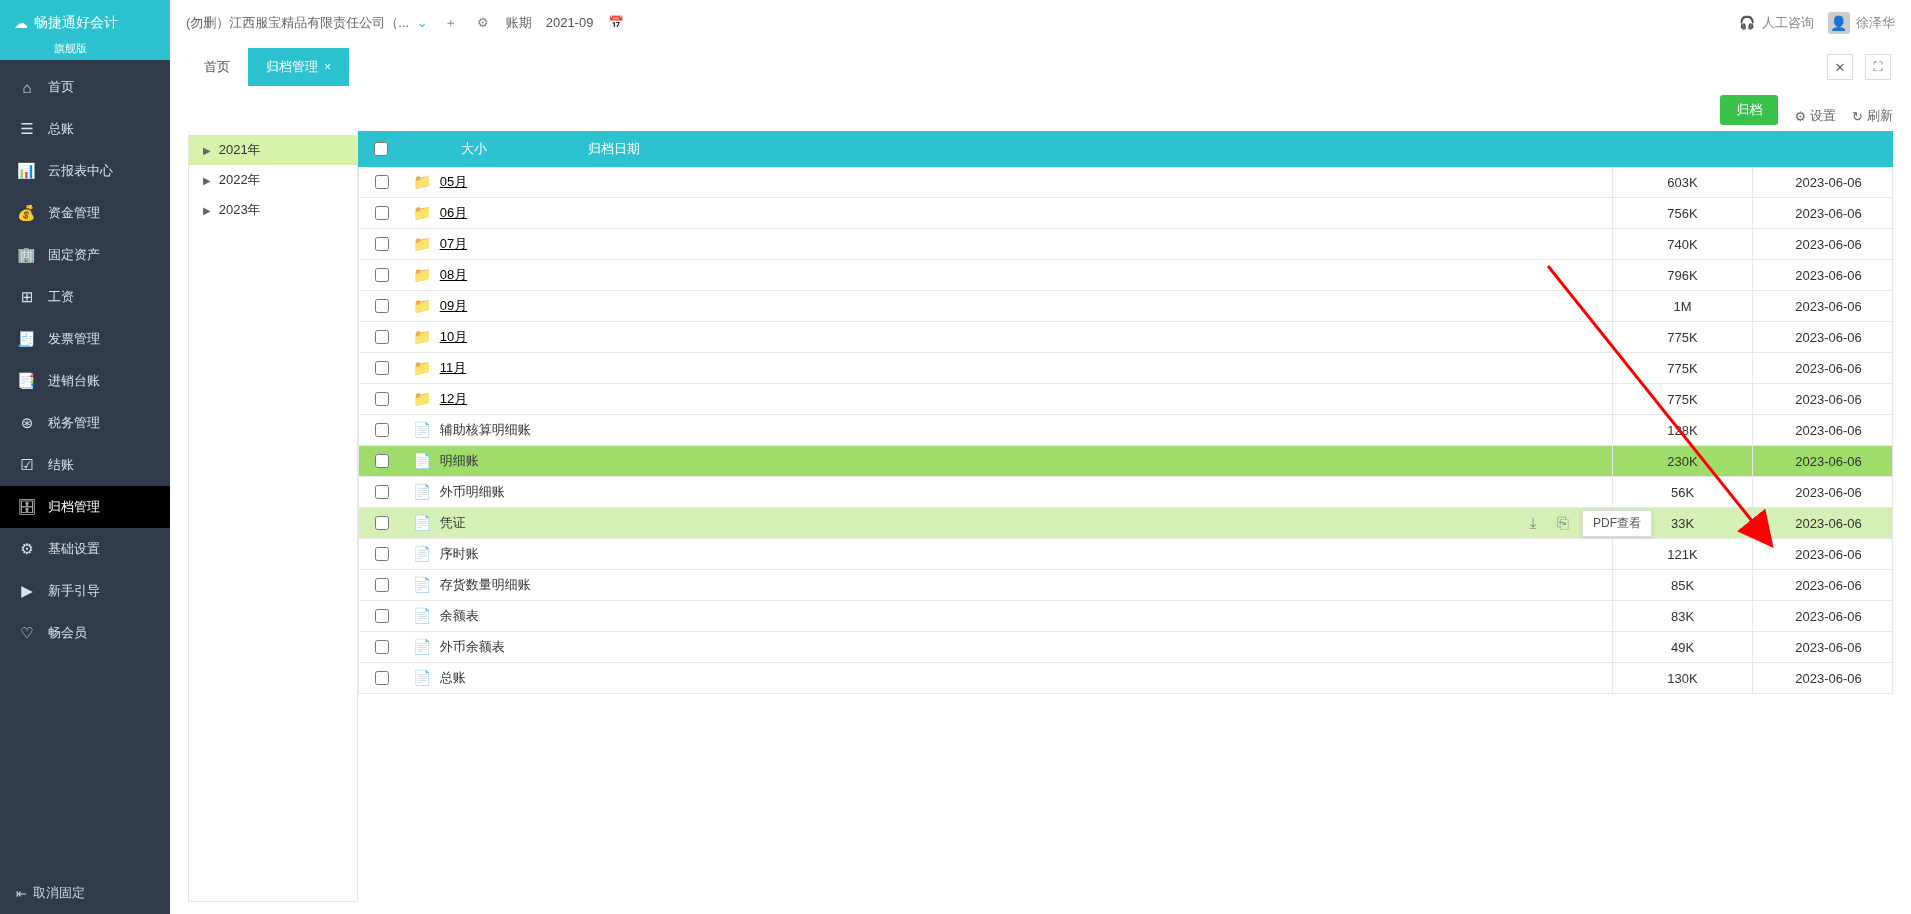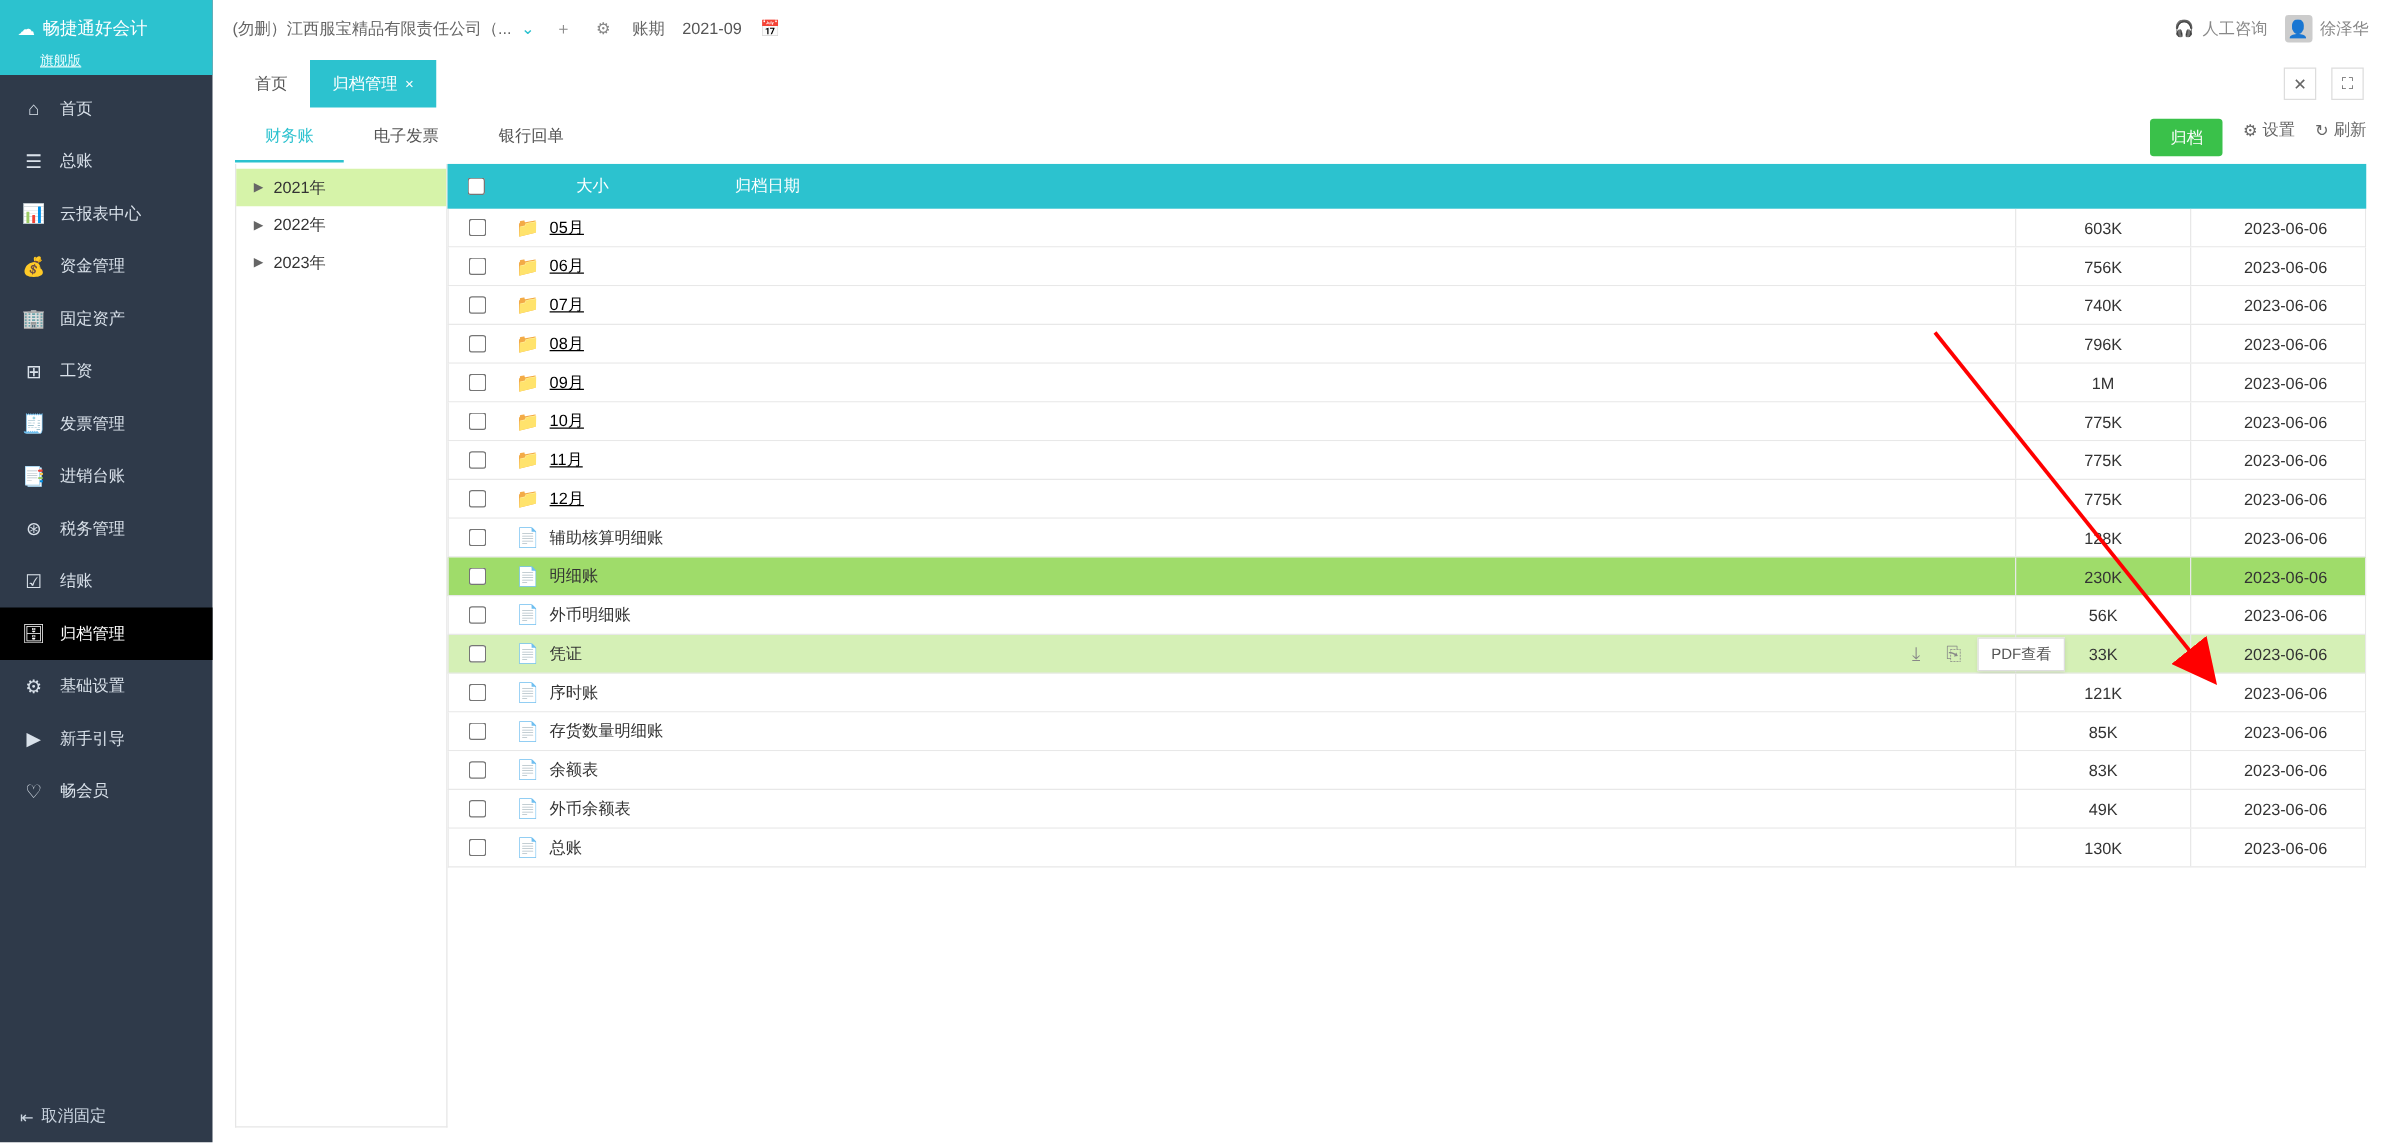--- a/index.html
+++ b/index.html
@@ -2,21 +2,21 @@
 <html><head>
 <meta charset="utf-8">
 <style>
   * { box-sizing: border-box; margin: 0; padding: 0; }
   body { font-family: "Microsoft YaHei", Arial, sans-serif; font-size: 13px; color: #333; background: #fff; overflow: hidden; }
   .app { display: flex; height: 914px; width: 1911px; }
 
   
   .sidebar { width: 170px; background: #2f3a4a; color: #cbd5e0; display: flex; flex-direction: column; }
   .logo-bar { background: #2cc2cf; height: 45px; display: flex; align-items: center; padding-left: 14px; color: #fff; font-size: 14px; gap:6px;}
-  .logo-sub { font-size: 11px; color:#e6fbfd; padding-left:32px; margin-top:-4px; background:#2cc2cf; padding-bottom:4px;text-decoration:underline;}
+  .logo-sub { font-size: 11px; color:#e6fbfd; padding-left:54px; margin-top:-4px; background:#2cc2cf; padding-bottom:4px;}
   .nav { flex: 1; padding-top: 6px; }
   .nav-item { display: flex; align-items: center; gap: 12px; padding: 12px 18px; cursor: pointer; color:#d9e1ea;}
   .nav-item.active { background: #000; color: #fff; }
   .nav-icon { width: 18px; height: 18px; display:inline-flex; align-items:center; justify-content:center; font-size:15px;}
   .pin-bar { padding: 12px 16px; color:#cbd5e0; display:flex; align-items:center; gap:6px; cursor:pointer;}
 
   
   .main { flex:1; display:flex; flex-direction:column; }
   .topbar { height:45px; display:flex; align-items:center; padding:0 16px; gap:14px; color:#555; border-bottom:0; }
   .company-sel { color:#666; font-size:13px; }
@@ -31,21 +31,21 @@
   .tab { padding:10px 18px; cursor:pointer; color:#555;}
   .tab.active { background:#2cc2cf; color:#fff; position:relative;}
   .tab-close { margin-left:6px; font-size:12px;}
   .tabs-right { margin-left:auto; display:flex; gap:12px; align-items:center; padding-right:4px;}
   .tabs-right .sq-btn { width:26px; height:26px; border:1px solid #ddd; display:flex; align-items:center; justify-content:center; cursor:pointer; color:#666;}
 
   
   .subtabs { display:flex; align-items:center; padding:0 18px; height:42px; }
   .subtab { padding:10px 24px; cursor:pointer; border-bottom:2px solid transparent; color:#555;}
   .subtab.active { color:#2cc2cf; border-bottom:2px solid #2cc2cf; }
-  .subtabs-right { margin-left:auto; display:flex; gap:16px; align-items:flex-start; }
+  .subtabs-right { margin-left:auto; display:flex; gap:16px; align-items:flex-end; }
   .btn-primary { background:#3ac14a; color:#fff; padding:6px 16px; border-radius:3px; cursor:pointer;}
   .link-btn { display:flex; align-items:center; gap:4px; color:#666; cursor:pointer;}
 
   
   .content { display:flex; flex:1; padding:0 18px 12px 18px; gap:0; overflow:hidden;}
   .tree { width:170px; border:1px solid #e6e6e6; border-top:none; padding-top:4px;}
   .tree-item { display:flex; align-items:center; gap:8px; padding:6px 14px; cursor:pointer;}
   .tree-item.active { background:#d6f3a9; }
   .tree-caret { font-size:10px; color:#666;}
   .file-area { flex:1; display:flex; flex-direction:column; }
@@ -184,25 +184,20 @@
           <div class="tab"><span>首页</span></div>
           <div class="tab active"><span>归档管理</span><span class="tab-close">×</span></div>
         </div>
       <div class="tabs-right">
         <div class="sq-btn">✕</div>
         <div class="sq-btn">⛶</div>
       </div>
     </div>
 
     <div class="subtabs">
-      <div id="subtabs-holder" style="display:flex;">
-          <div class="subtab active">财务账</div>
-          <div class="subtab">电子发票</div>
-          <div class="subtab">银行回单</div>
-        </div>
       <div class="subtabs-right">
         <div class="btn-primary">归档</div>
         <div class="link-btn">
           <span>⚙</span>
           <span>设置</span>
         </div>
         <div class="link-btn">
           <span>↻</span>
           <span>刷新</span>
         </div>

